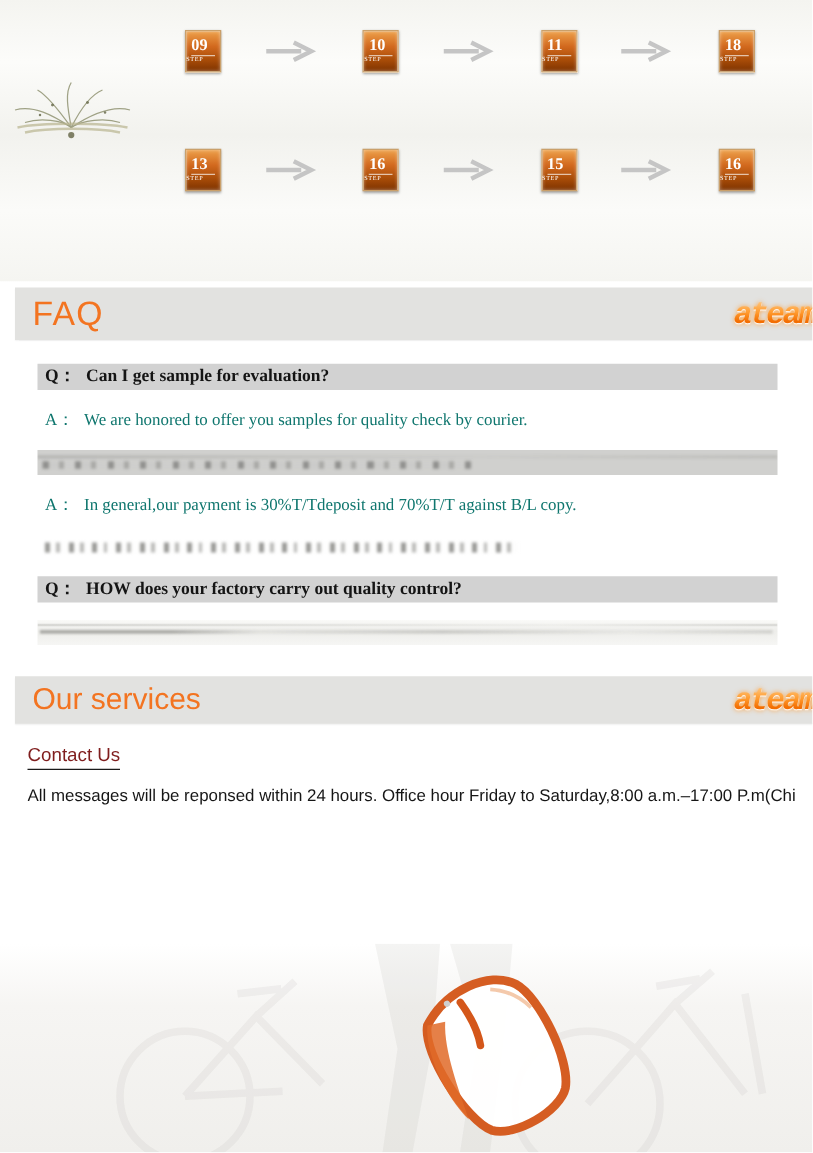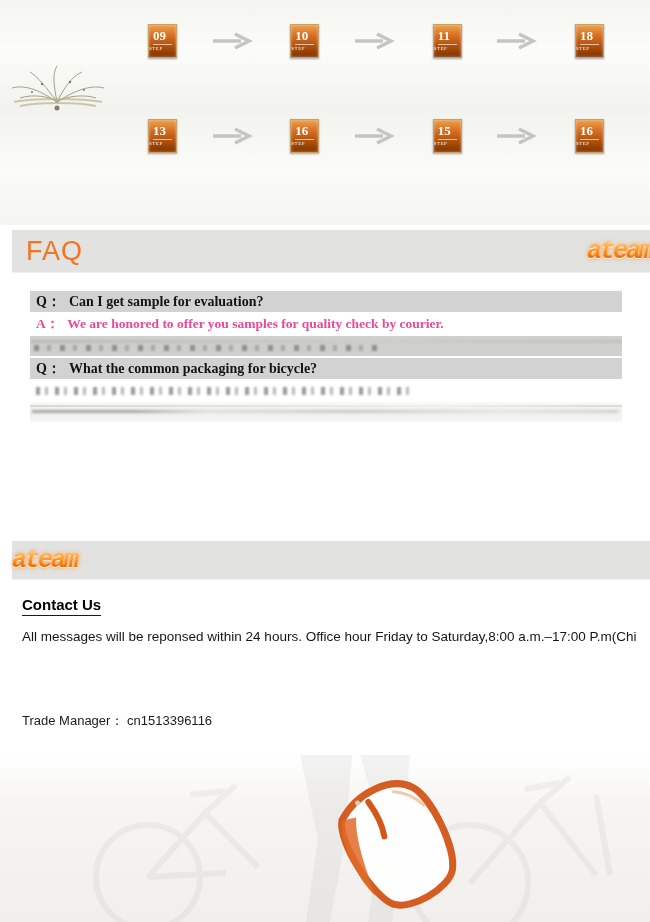--- a/index.html
+++ b/index.html
@@ -33,43 +33,43 @@
   #faq-header .section-title{font-size:27px;letter-spacing:1px;}
   #services-header .section-title{font-size:24px;}
   .brand-logo{font-weight:900;font-style:italic;font-size:25px;letter-spacing:-2px;
     padding-right:10px;font-family:Liberation Mono, monospace;text-transform:lowercase;
     background:linear-gradient(180deg,#ffd9a0 0%,#ff9a2e 45%,#f26c00 70%,#ff8c1a 100%);
     -webkit-background-clip:text;background-clip:text;color:transparent;
     filter:drop-shadow(0 1px 0 rgba(255,255,255,.9)) drop-shadow(0 0 2px rgba(255,150,40,.8));}
 
   
   #faq-list{position:absolute;top:291px;left:30px;width:592px;}
-  .faq-row{margin-bottom:2px;font-family:"Liberation Serif",serif;}
+  .faq-row{margin-bottom:14px;font-family:"Liberation Serif",serif;}
   .faq-q{background:#d2d2d2;height:21px;line-height:21px;color:#141414;font-weight:bold;
     font-size:14px;padding-left:6px;}
-  .faq-a{height:20px;line-height:20px;color:#ec4899;font-size:13.5px;padding-left:6px;margin:1px 0;font-weight:bold;}
+  .faq-a{height:20px;line-height:20px;color:#0f766e;font-size:13.5px;padding-left:6px;margin:1px 0;}
   .q-prefix,.a-prefix{margin-right:8px;}
   .smear-q{background:#d0d0ce;height:20px;position:relative;overflow:hidden;}
   .smear-q .smudge{position:absolute;top:9px;left:4px;width:58%;height:6px;filter:blur(1.2px);
     background:repeating-linear-gradient(90deg,rgba(80,80,78,.5) 0 5px,rgba(170,170,166,.1) 5px 13px,rgba(110,110,105,.4) 13px 17px,rgba(200,200,196,.1) 17px 26px);}
   .smear-q .smudge2{position:absolute;top:4px;left:0;width:100%;height:3px;filter:blur(1px);
     background:linear-gradient(90deg,rgba(120,120,115,.25),rgba(190,190,185,.15) 60%,rgba(150,150,145,.25));}
   .smear-a{height:19px;position:relative;overflow:hidden;margin:1px 0;}
   .smear-a .smudge{position:absolute;top:6px;left:6px;width:64%;height:8px;filter:blur(1.1px);
     background:repeating-linear-gradient(90deg,rgba(70,70,65,.55) 0 4px,rgba(220,220,215,.05) 4px 9px,rgba(100,100,95,.45) 9px 12px,rgba(230,230,225,.05) 12px 19px);}
   .smear-band{height:20px;position:relative;overflow:hidden;margin:1px 0;
     background:linear-gradient(180deg,#fafaf8 0%,#ededea 45%,#f6f6f4 100%);}
   .smear-band .smudge{position:absolute;top:8px;left:2px;width:99%;height:3px;filter:blur(.8px);
     background:linear-gradient(90deg,rgba(110,110,105,.5) 0 18%,rgba(180,180,175,.2) 30%,rgba(140,140,135,.35) 55%,rgba(200,200,195,.15) 80%,rgba(150,150,145,.3));}
   .smear-band .smudge2{position:absolute;top:3px;left:0;width:100%;height:2px;
     background:linear-gradient(90deg,rgba(150,150,145,.3),rgba(210,210,205,.15) 70%,rgba(160,160,155,.3));}
 
   
   #contact{position:absolute;top:596px;left:22px;width:628px;}
-  .contact-heading{display:inline-block;font-size:15px;font-weight:bold;color:#000000;
+  .contact-heading{display:inline-block;font-size:15px;font-weight:normal;color:#7f1d1d;
     border-bottom:1px solid #1a1a1a;padding-bottom:2px;}
   .contact-tagline{margin-top:14px;color:#f2782a;font-family:"Liberation Serif",serif;
     font-size:20px;white-space:nowrap;}
   .contact-info{margin-top:13px;color:#161616;font-size:13.5px;white-space:nowrap;overflow:hidden;width:628px;}
   .trade-line{position:absolute;top:116px;left:0;font-size:13px;color:#1c1c1c;}
 
   
   .bottom-photo{position:absolute;top:755px;left:0;width:650px;height:167px;
     background:linear-gradient(180deg,#ffffff 0%,#f6f5f3 30%,#f0efec 100%);}
   .bottom-photo svg{position:absolute;top:0;left:0;}
@@ -183,46 +183,46 @@
       <div class="faq-row">
         <div class="faq-a"><span class="a-prefix">A：</span><span>We are honored to offer you samples for quality check by courier.</span></div>
       </div>
       <div class="faq-row">
         <div class="smear-q">
           <div class="smudge2"></div>
           <div class="smudge"></div>
         </div>
       </div>
       <div class="faq-row">
-        <div class="faq-q"><span class="q-prefix">Q：</span><span>What the common packaging for bicycle?</span></div>
+        <div class="faq-a"><span class="a-prefix">A：</span><span>In general,our payment is 30%T/Tdeposit and 70%T/T against B/L copy.</span></div>
       </div>
       <div class="faq-row">
         <div class="smear-a">
           <div class="smudge"></div>
         </div>
+      </div>
+      <div class="faq-row">
+        <div class="faq-q"><span class="q-prefix">Q：</span><span>HOW does your factory carry out quality control?</span></div>
       </div>
       <div class="faq-row">
         <div class="smear-band">
           <div class="smudge2"></div>
           <div class="smudge"></div>
         </div>
       </div>
     </div>
 
   <div class="section-header" id="services-header">
+    <span class="section-title">Our services</span>
     <span class="brand-logo">ateam</span>
   </div>
 
   <div id="contact">
     <span class="contact-heading">Contact Us</span>
     <div class="contact-info">All messages will be reponsed within 24 hours. Office hour Friday to Saturday,8:00 a.m.–17:00 P.m(Chi</div>
-    <div class="trade-line">
-      <span>Trade Manager：</span>
-      <span>cn1513396116</span>
-    </div>
   </div>
 
   <div class="bottom-photo">
     <svg width="650" height="167" viewBox="0 0 650 167" xmlns="http://www.w3.org/2000/svg">
 
       <g stroke="#a9a7a2" stroke-width="6" fill="none" opacity="0.12">
         <circle cx="148" cy="122" r="52"></circle>
         <path d="M148 122 L205 58 L258 112"></path>
         <path d="M205 58 L236 30 M190 40 L225 36"></path>
         <path d="M148 122 L226 118"></path>

